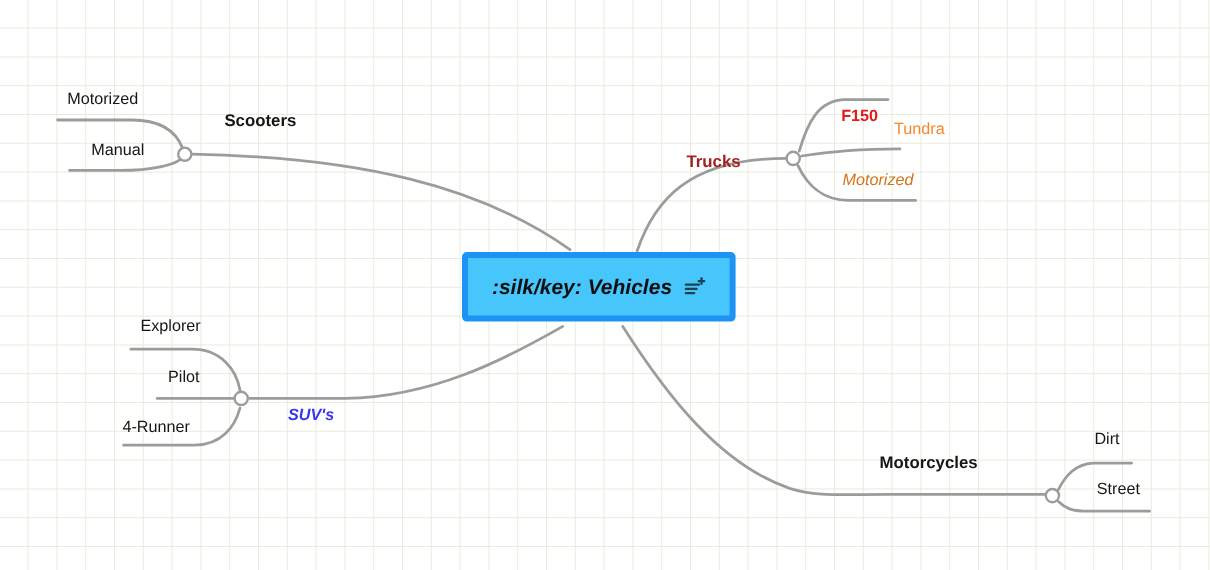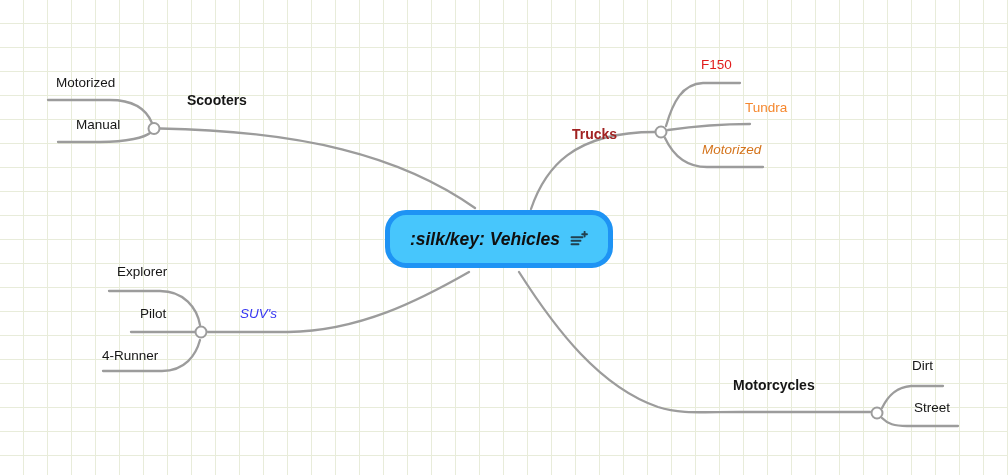--- a/index.html
+++ b/index.html
@@ -20,30 +20,30 @@
   .edges circle{fill:#ffffff;stroke:#9c9c9c;stroke-width:2;}
   .lbl{
     position:absolute;
     white-space:nowrap;
     color:#161616;
     font-size:13.5px;
     line-height:15px;
     cursor:default;
   }
   .lbl.big{font-size:14px;font-weight:bold;line-height:19px;}
-  .bold{font-weight:normal;}
+  .bold{font-weight:bold;margin-top:32px;}
   .ital{font-style:italic;}
   .root-node{
     position:absolute;
     left:385px;top:210px;
     width:228px;height:58px;
     box-sizing:border-box;
     border:5px solid #1e93f4;
     background:#47c6fc;
-    border-radius:21px;
+    border-radius:4px;
     display:flex;align-items:center;justify-content:center;gap:10px;
   }
   .root-node .root-label{
     font-size:17.5px;font-weight:bold;font-style:italic;color:#101010;
   }
   .root-node .note-icon{display:flex;align-items:center;}
 </style>
 </head>
 <body>
 

